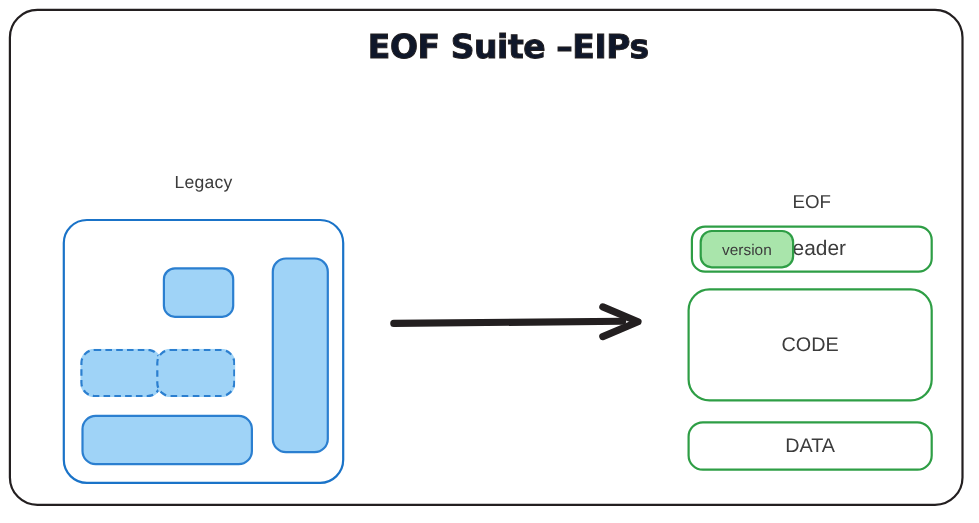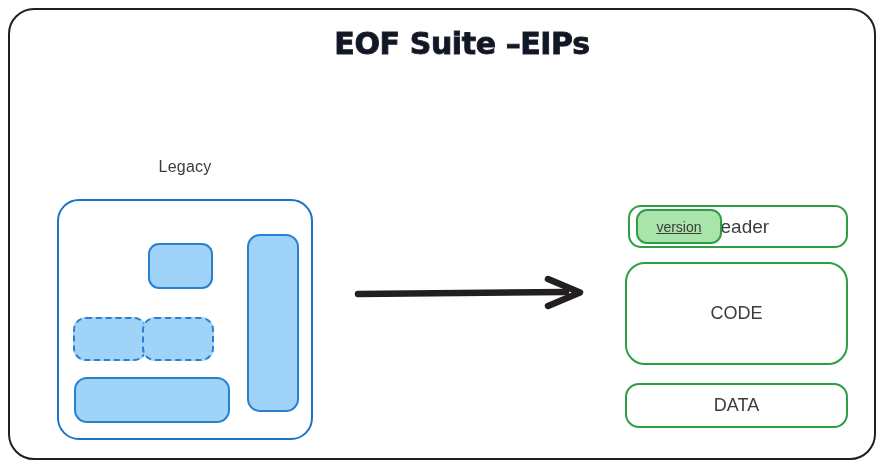--- a/index.html
+++ b/index.html
@@ -143,21 +143,20 @@
     height: 35px;
     background: #a9e5ab;
     border: 2.4px solid #2e9e45;
     border-radius: 11px;
     box-sizing: border-box;
     display: flex;
     align-items: center;
     justify-content: center;
     font-size: 14px;
     color: #3c3c3c;
-    text-decoration: underline;
   }
 </style>
 </head>
 <body>
 
 <div id="slide">
 
   <div class="frame"></div>
 
   <div class="title">EOF Suite –EIPs</div>
@@ -172,20 +171,21 @@
   <div class="blk blk-bottom"></div>
   <div class="blk blk-tall"></div>
 
   <div class="arrow-wrap">
     <svg width="236" height="42" viewBox="0 0 236 42">
       <path d="M6 22 L214 20" stroke="#231f20" stroke-width="6.5" stroke-linecap="round" fill="none"></path>
       <path d="M196 7 L228 20.5 L196 34" stroke="#231f20" stroke-width="6.5" stroke-linecap="round" stroke-linejoin="round" fill="none"></path>
     </svg>
   </div>
 
+  <div class="eof-label">EOF</div>
 
   <div class="eof-box eof-header">
     <span>Header</span>
   </div>
   <div class="version-pill">
     <span>version</span>
   </div>
 
   <div class="eof-box eof-data">
     <span>DATA</span>

